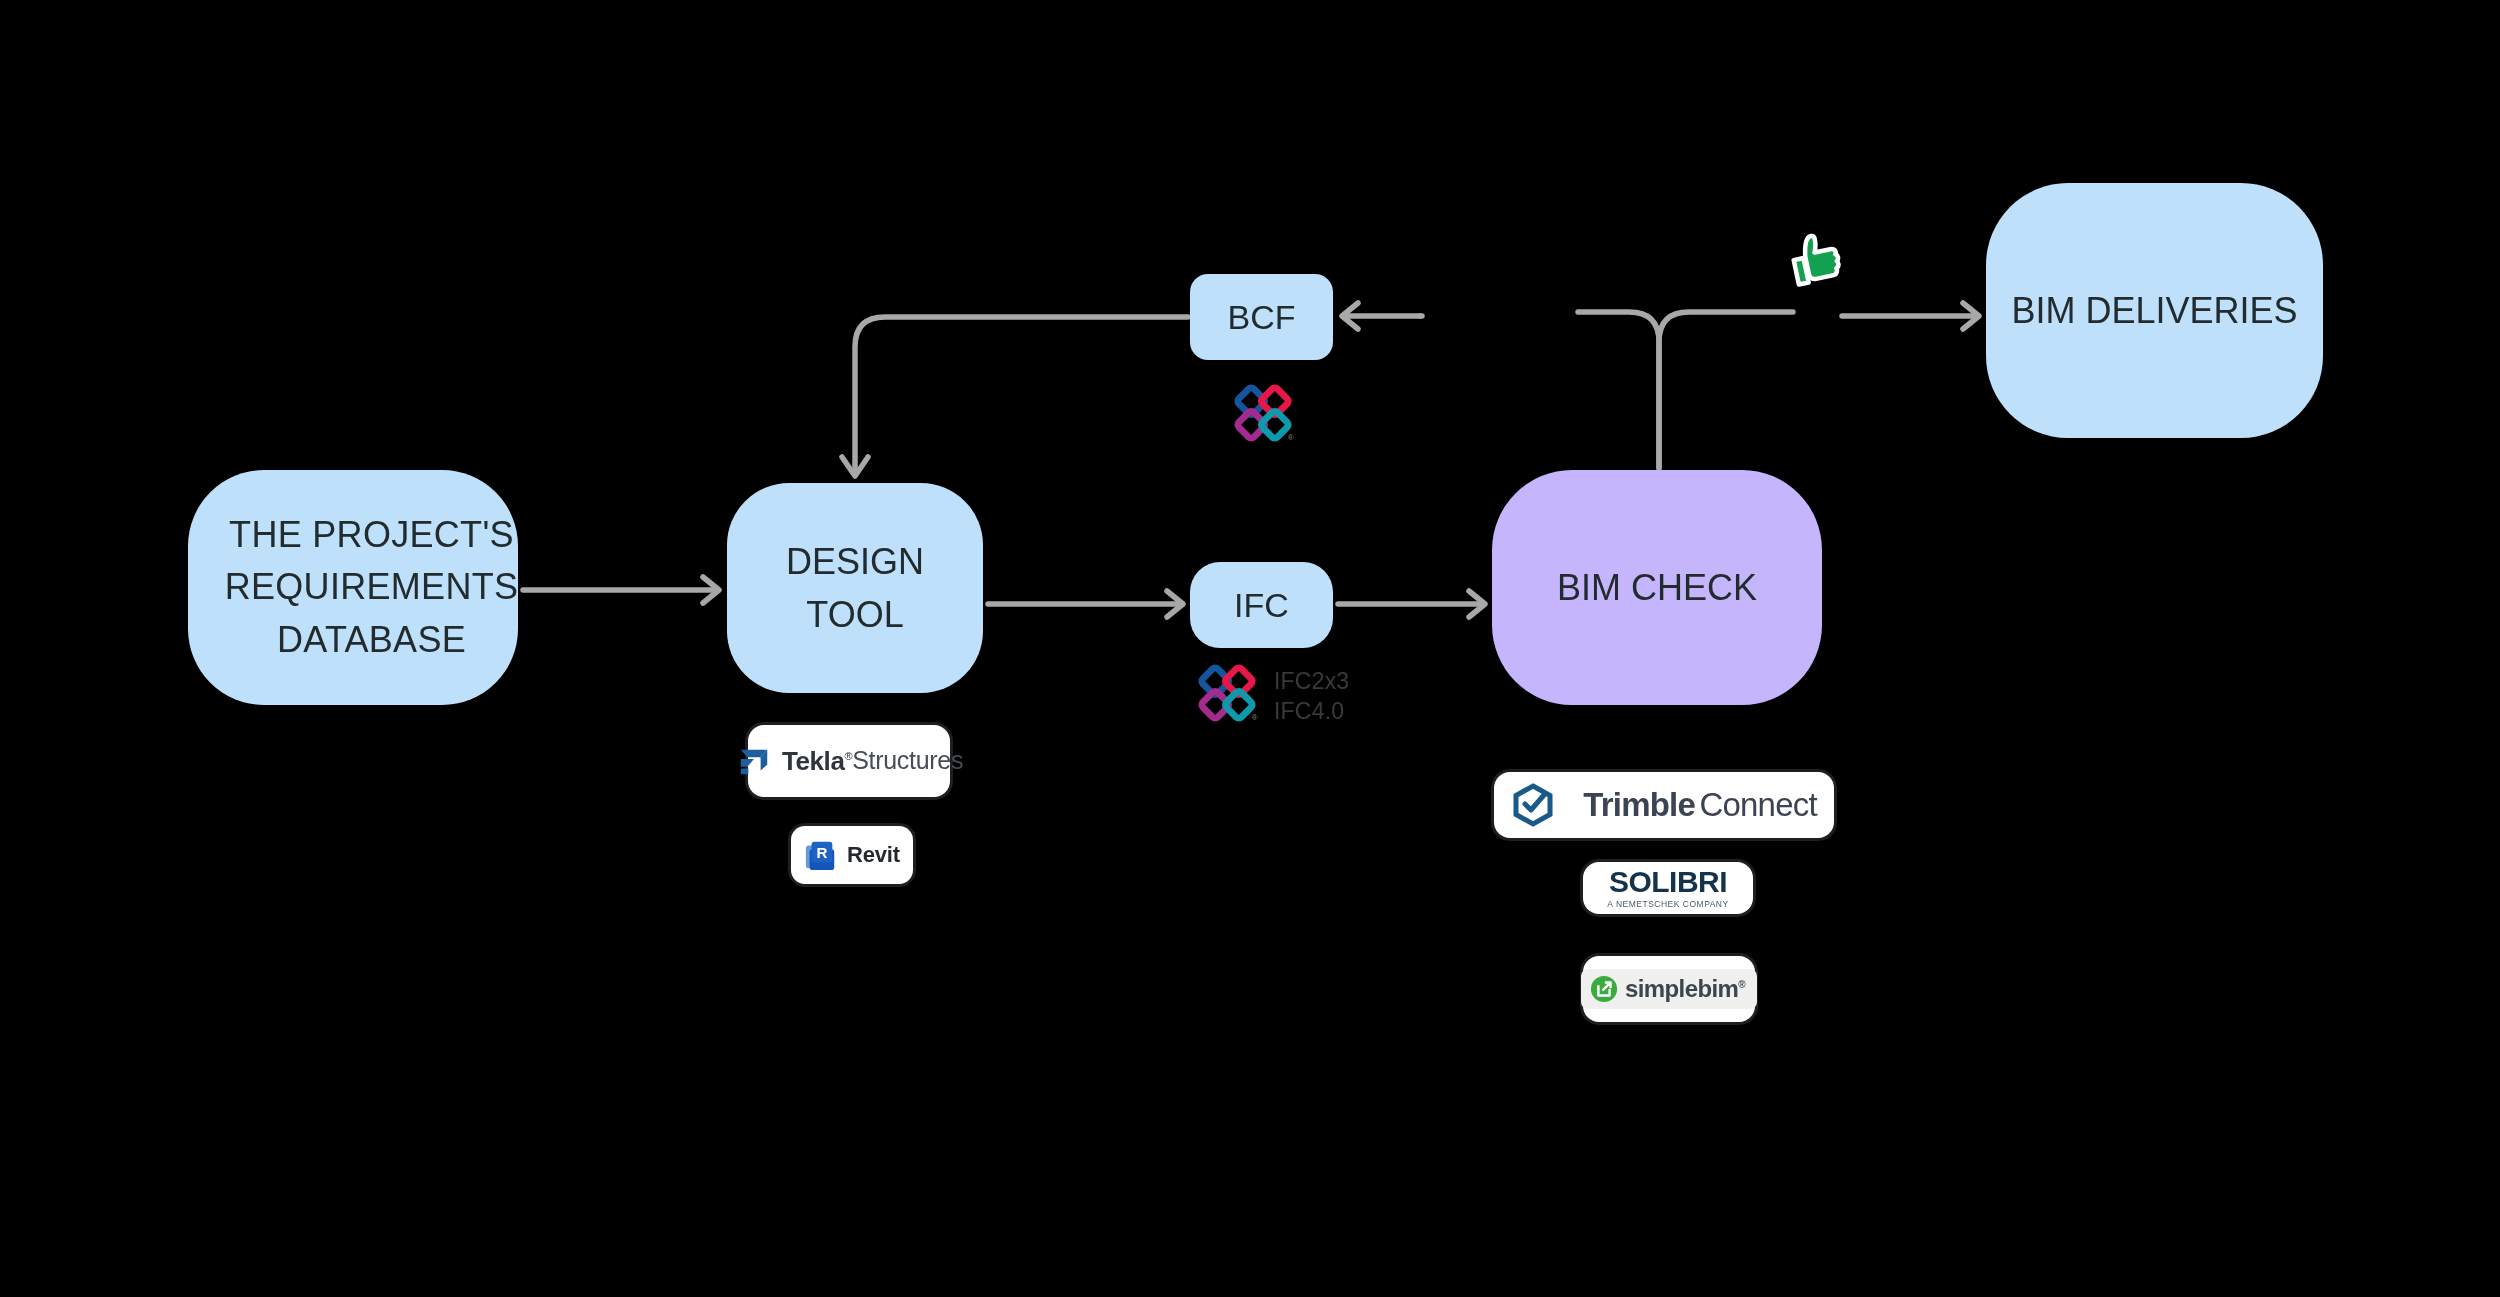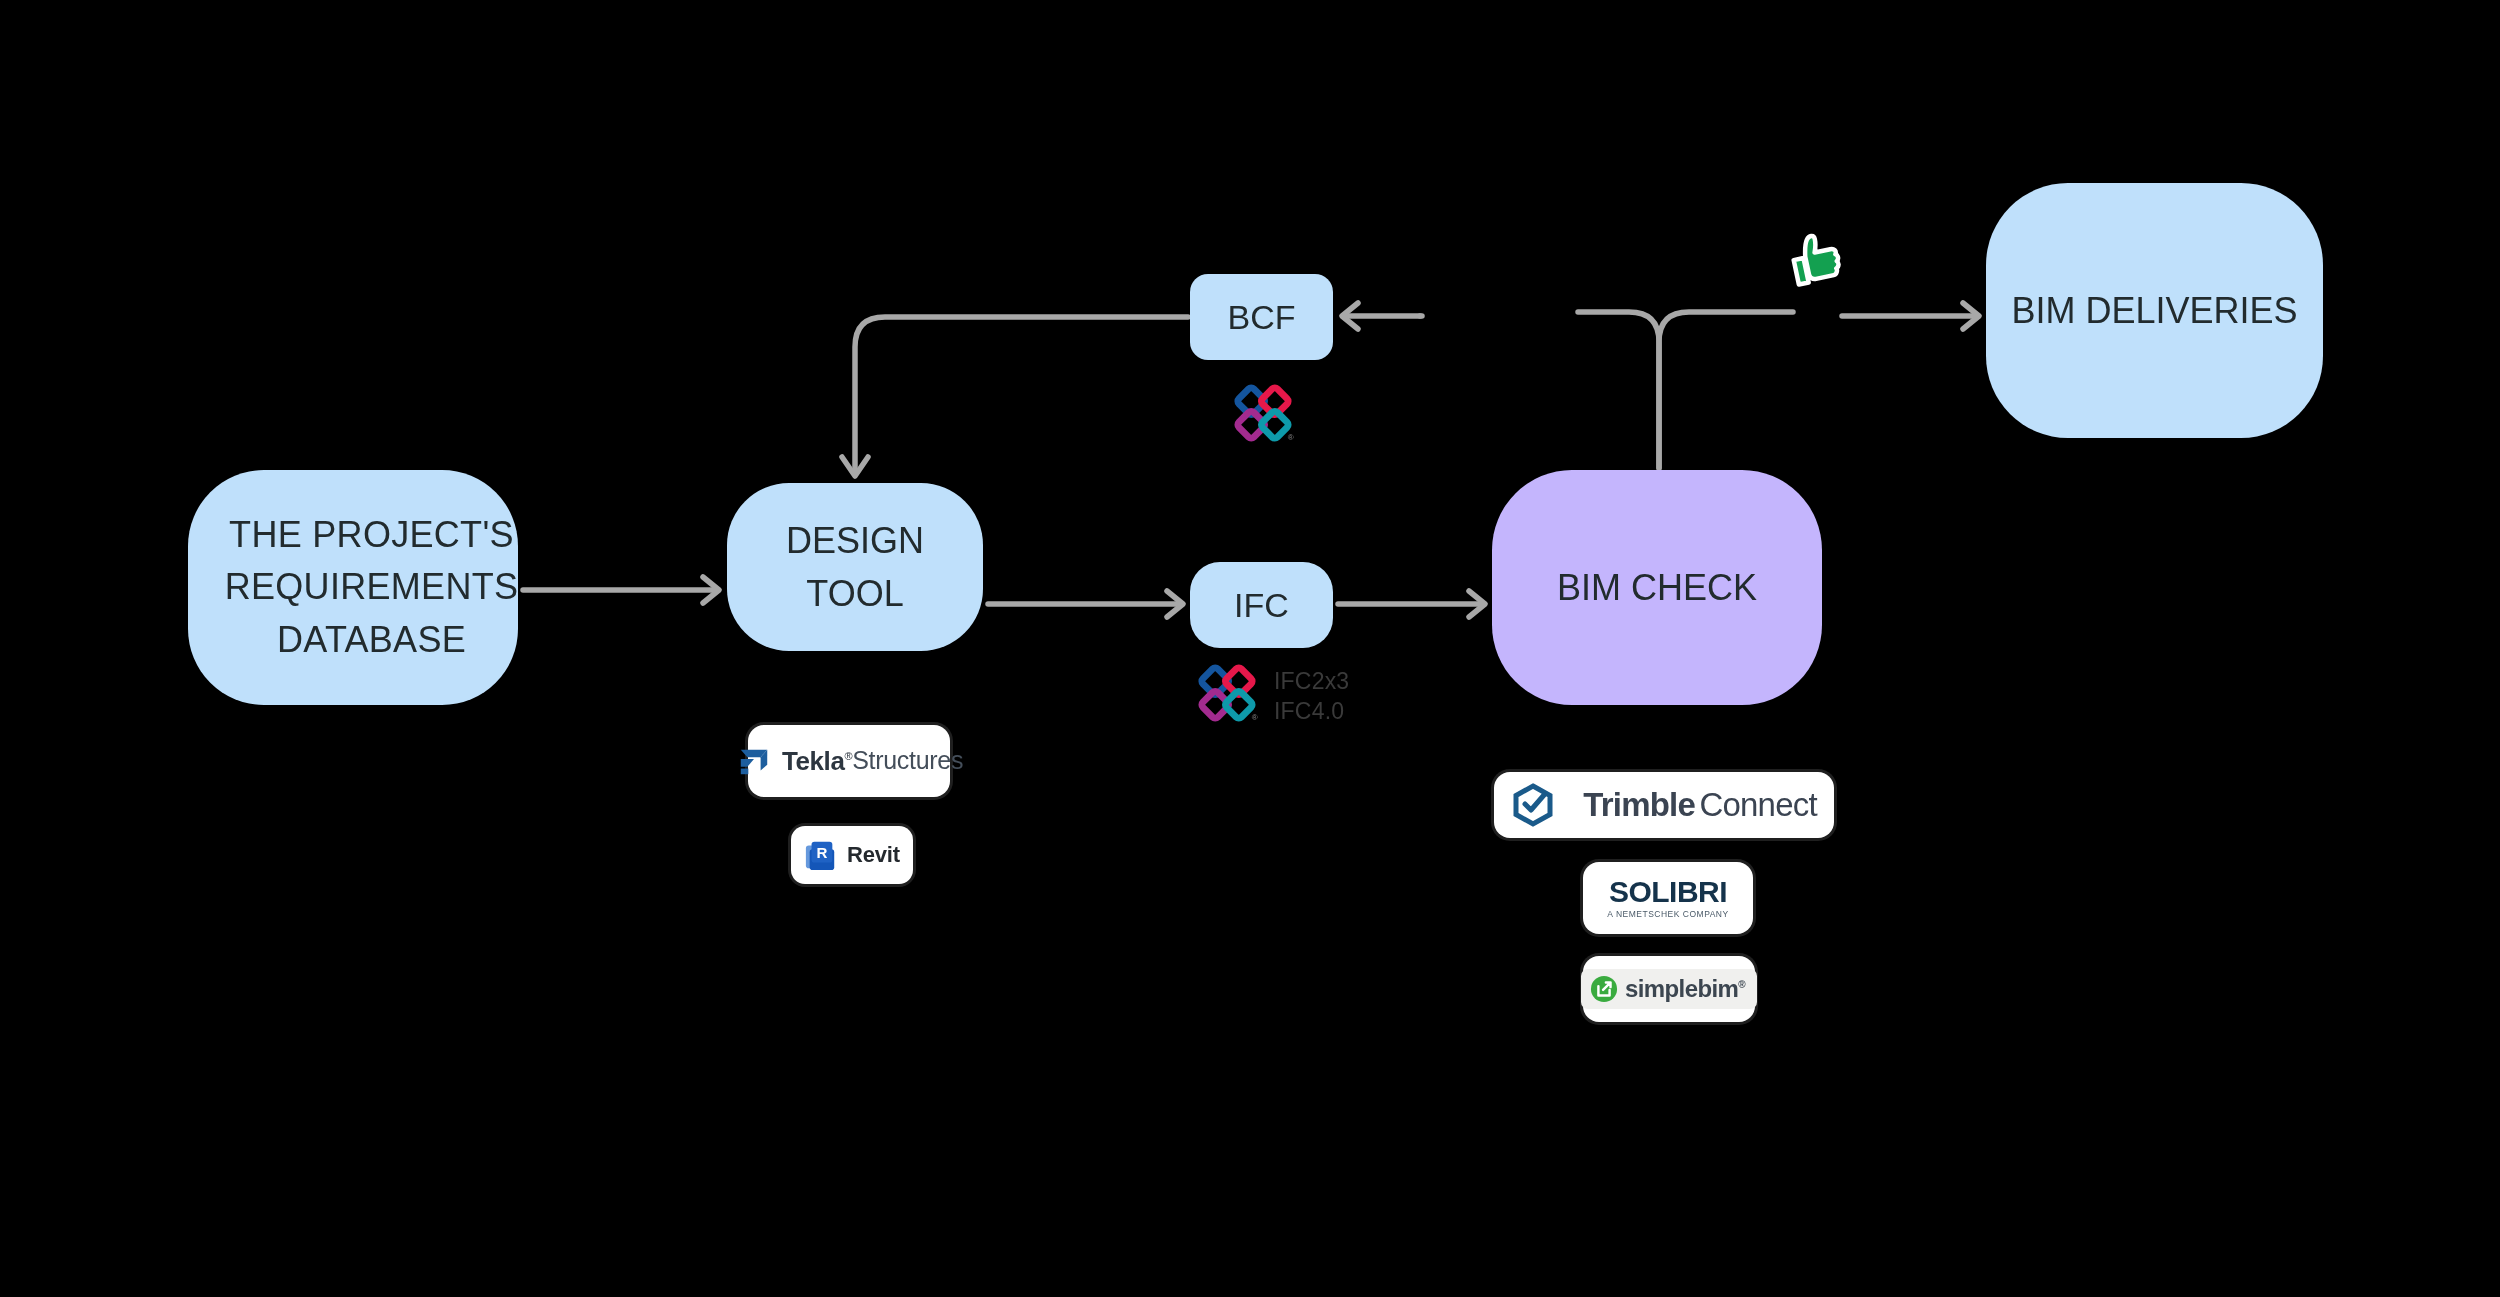--- a/index.html
+++ b/index.html
@@ -31,21 +31,21 @@
     left: 188px; top: 470px;
     width: 330px; height: 235px;
     border-radius: 76px;
     font-size: 36px;
     line-height: 1.45;
     letter-spacing: 0.3px;
     padding-left: 37px;
   }
   #node-design-tool {
     left: 727px; top: 483px;
-    width: 256px; height: 168px;
+    width: 256px; height: 210px;
     border-radius: 62px;
     font-size: 36px;
     line-height: 1.48;
   }
   #node-ifc {
     left: 1190px; top: 562px;
     width: 143px; height: 86px;
     border-radius: 30px;
     font-size: 34px;
   }
@@ -97,21 +97,21 @@
   .tekla-word1 sup { font-size: 11px; font-weight: normal; }
   .tekla-word2 { font-size: 25px; color: #444e5a; letter-spacing: -0.3px; }
 
   #chip-revit { left: 791px; top: 826px; width: 122px; height: 58px; border-radius: 14px; }
   .revit-word { font-size: 22px; font-weight: bold; color: #24292e; letter-spacing: -0.2px; }
 
   #chip-trimble { left: 1494px; top: 772px; width: 340px; height: 66px; border-radius: 16px; }
   .trimble-word1 { font-size: 33px; font-weight: bold; color: #3b4452; letter-spacing: -0.8px; margin-left: 16px; }
   .trimble-word2 { font-size: 33px; color: #3b4452; letter-spacing: -0.8px; }
 
-  #chip-solibri { left: 1583px; top: 862px; width: 170px; height: 72px; border-radius: 16px; }
+  #chip-solibri { left: 1583px; top: 862px; width: 170px; height: 52px; border-radius: 16px; }
   .solibri-stack { display: flex; flex-direction: column; align-items: center; line-height: 1; }
   .solibri-word { font-size: 30px; font-weight: bold; color: #15334b; letter-spacing: -0.5px; }
   .solibri-sub { font-size: 8.5px; color: #4a5a68; letter-spacing: 0.5px; margin-top: 3px; }
 
   #chip-simplebim { left: 1583px; top: 956px; width: 172px; height: 66px; border-radius: 16px; }
   .simplebim-pad {
     background: #f0f0ee; border-radius: 7px;
     padding: 6px 12px 6px 9px;
     display: flex; align-items: flex-start; gap: 7px;
   }

